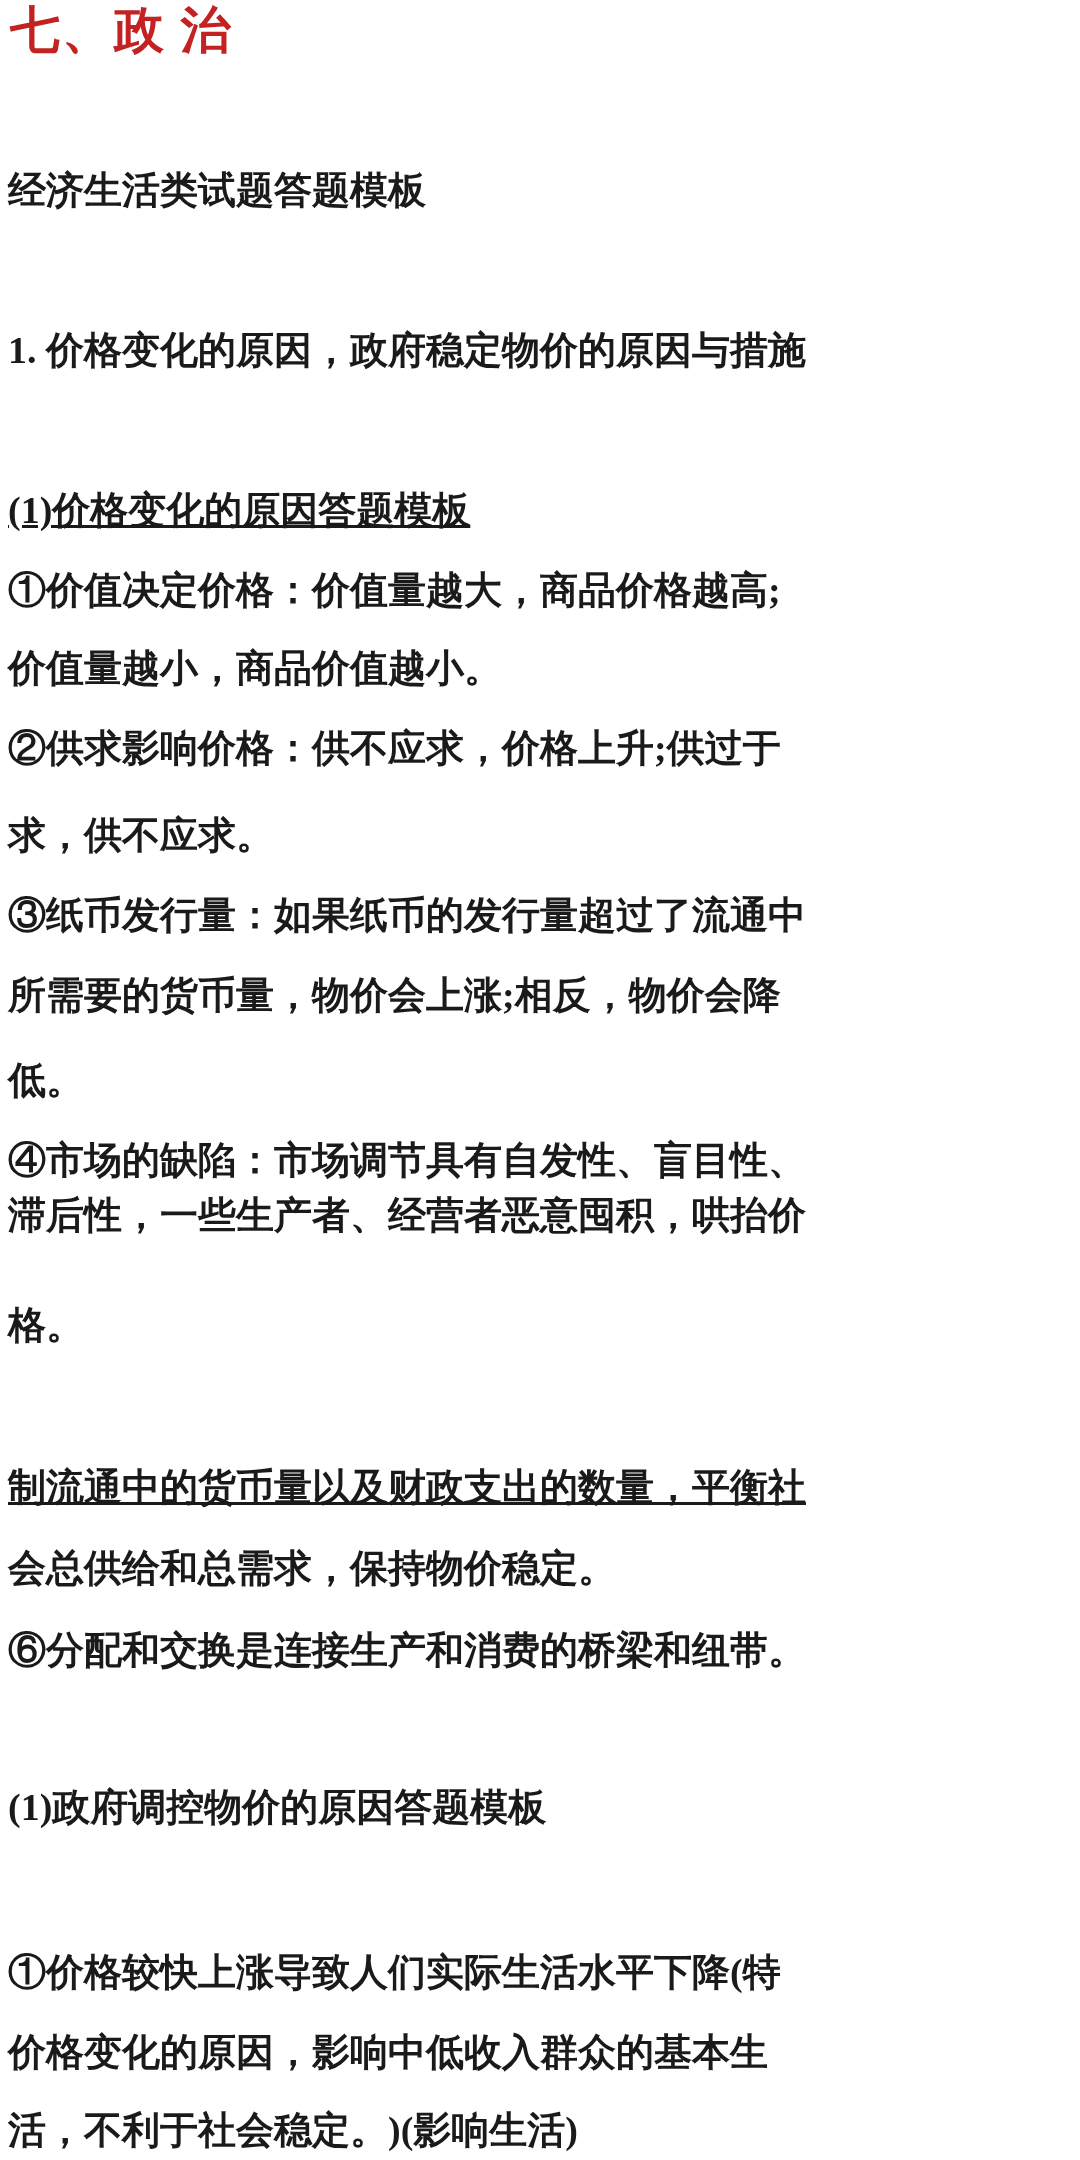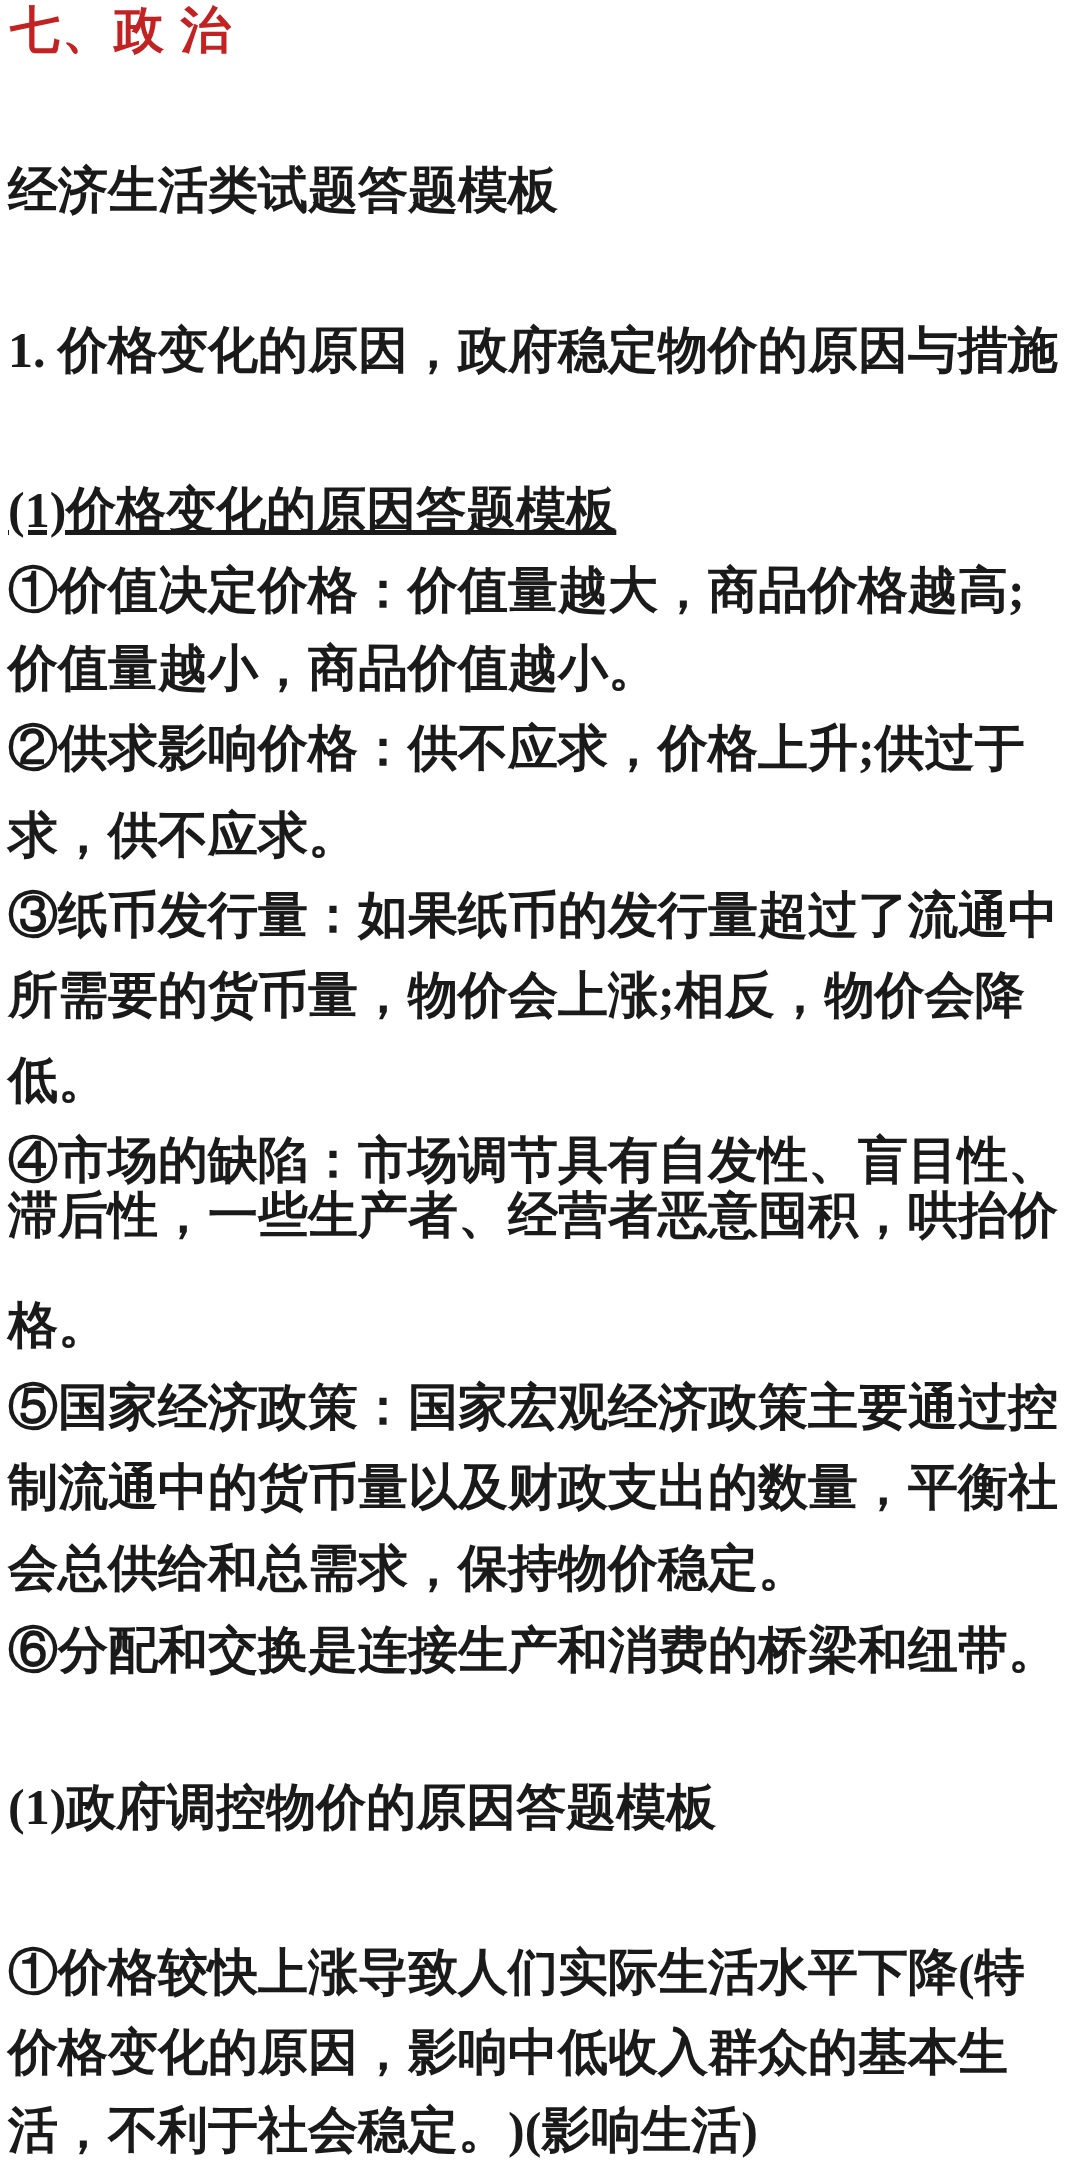--- a/index.html
+++ b/index.html
@@ -22,41 +22,41 @@
     font-size: 50px;
     line-height: 60px;
     font-weight: 700;
     letter-spacing: 2px;
     color: var(--title-red, #c32222);
     white-space: pre;
   }
   .line {
     position: absolute;
     left: 8px;
-    font-size: 50px;
+    font-size: 38px;
     line-height: 80px;
     font-weight: 600;
     color: var(--body-text, #1a1a1a);
     white-space: pre;
   }
   .pos-sub { top: 150px; }
   .pos-l1  { top: 310px; }
   .pos-l2  { top: 470px; text-decoration: underline; }
   .pos-l3  { top: 550px; }
   .pos-l4  { top: 628px; }
   .pos-l5  { top: 708px; }
   .pos-l6  { top: 795px; }
   .pos-l7  { top: 875px; }
   .pos-l8  { top: 955px; }
   .pos-l9  { top: 1040px; }
   .pos-l10 { top: 1120px; }
   .pos-l11 { top: 1175px; }
   .pos-l12 { top: 1285px; }
   .pos-l13 { top: 1367px; }
-  .pos-l14 { top: 1447px; }
+  .pos-l14 { top: 1447px; text-decoration: underline; }
   .pos-l15 { top: 1528px; }
   .pos-l16 { top: 1610px; }
   .pos-l17 { top: 1767px; }
   .pos-l18 { top: 1932px; }
   .pos-l19 { top: 2012px; }
   .pos-l20 { top: 2090px; }
 </style>
 </head>
 <body>
 
@@ -82,21 +82,20 @@
   <div class="line pos-l8">所需要的货币量，物价会上涨;相反，物价会降</div>
 
   <div class="line pos-l9">低。</div>
 
   <div class="line pos-l10">④市场的缺陷：市场调节具有自发性、盲目性、</div>
 
   <div class="line pos-l11">滞后性，一些生产者、经营者恶意囤积，哄抬价</div>
 
   <div class="line pos-l12">格。</div>
 
-  <div class="line pos-l13">⑤国家经济政策：国家宏观经济政策主要通过控</div>
 
   <div class="line pos-l14">制流通中的货币量以及财政支出的数量，平衡社</div>
 
   <div class="line pos-l15">会总供给和总需求，保持物价稳定。</div>
 
   <div class="line pos-l16">⑥分配和交换是连接生产和消费的桥梁和纽带。</div>
 
   <div class="line pos-l17">(1)政府调控物价的原因答题模板</div>
 
   <div class="line pos-l18">①价格较快上涨导致人们实际生活水平下降(特</div>

